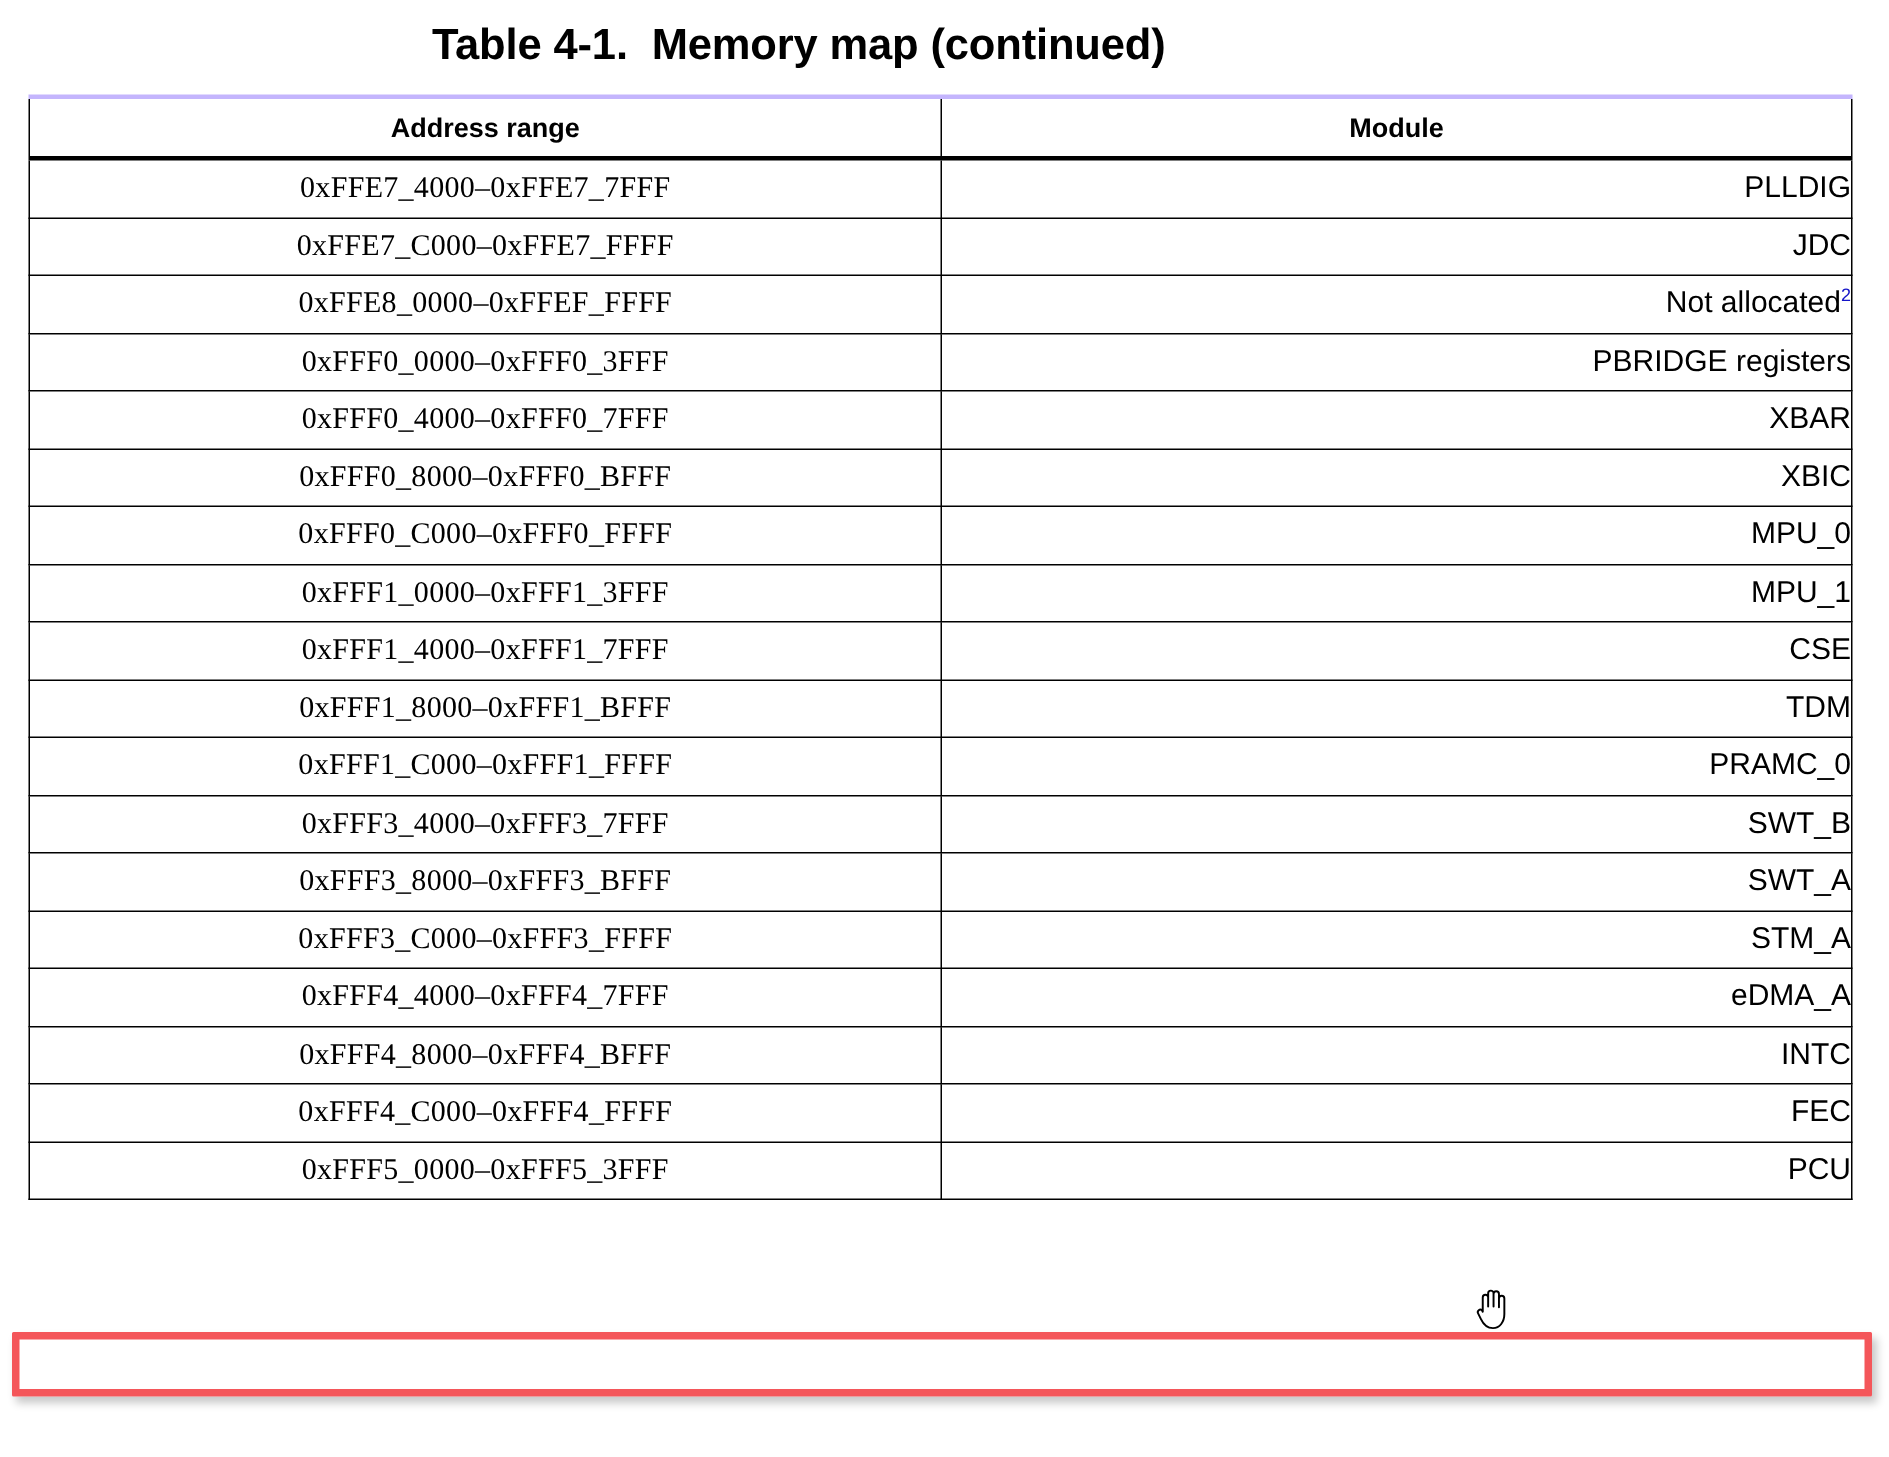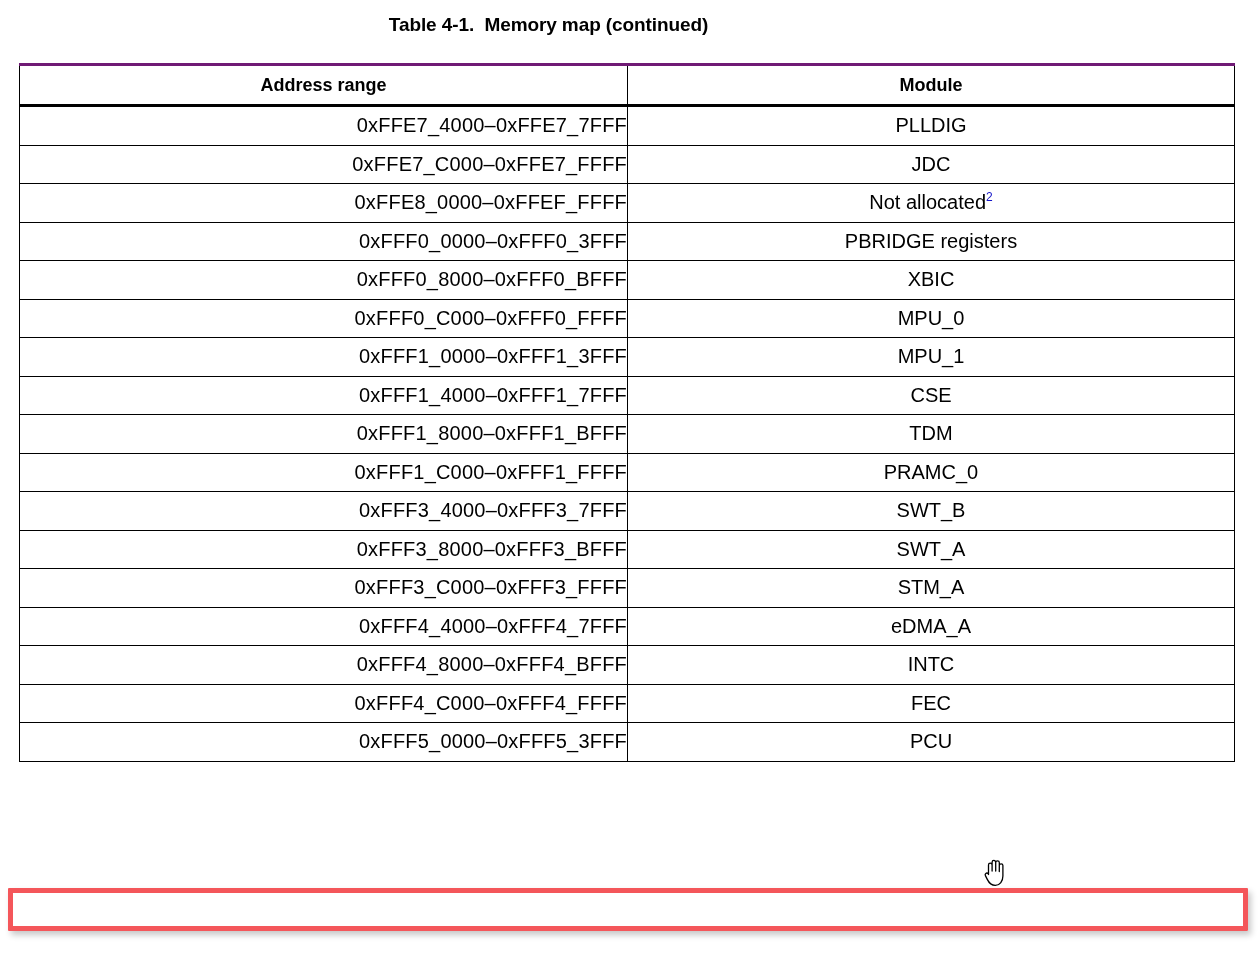--- a/index.html
+++ b/index.html
@@ -23,25 +23,24 @@
     height: 971px;
   }
 
   
   .table-title {
     position: absolute;
     left: 0;
     top: 14px;
     width: 1065px;
     text-align: center;
-    font-size: 19px;
+    font-size: 29px;
     font-weight: bold;
     letter-spacing: -0.1px;
     white-space: pre;
-    padding-left: 16px;
   }
 
   
   .memmap-table {
     position: absolute;
     left: 19px;
     top: 63px;
     width: 1215px;
     border-collapse: collapse;
     table-layout: fixed;
@@ -55,40 +54,40 @@
     border-left: 1.6px solid #000;
     border-right: 1.6px solid #000;
     border-bottom: 1.6px solid #000;
     padding: 0;
     height: 37.5px;
     vertical-align: middle;
   }
 
   
   .memmap-table thead th {
-    border-top: 3px solid #701a75;
+    border-top: 3px solid #c4b5fd;
     border-bottom: 3px solid #000;
     text-align: center;
     font-size: 18px;
     font-weight: bold;
     height: 38px;
   }
 
   
   .cell-addr {
-    text-align: right;
+    text-align: center;
     font-size: 20px;
-    font-family: Liberation Sans, sans-serif;
+    font-family: Liberation Serif, serif;
     letter-spacing: 0.2px;
     white-space: pre;
   }
 
   
   .cell-mod {
-    text-align: center;
+    text-align: right;
     padding-left: 9px;
     font-size: 20px;
     white-space: pre;
   }
 
   .fnote {
     color: #1414c8;
     font-size: 12px;
     vertical-align: super;
     line-height: 0;
@@ -147,20 +146,24 @@
         </tr>
         <tr>
           <td class="cell-addr">0xFFE8_0000–0xFFEF_FFFF</td>
           <td class="cell-mod"><span>Not allocated</span><span class="fnote">2</span></td>
         </tr>
         <tr>
           <td class="cell-addr">0xFFF0_0000–0xFFF0_3FFF</td>
           <td class="cell-mod"><span>PBRIDGE registers</span></td>
         </tr>
         <tr>
+          <td class="cell-addr">0xFFF0_4000–0xFFF0_7FFF</td>
+          <td class="cell-mod"><span>XBAR</span></td>
+        </tr>
+        <tr>
           <td class="cell-addr">0xFFF0_8000–0xFFF0_BFFF</td>
           <td class="cell-mod"><span>XBIC</span></td>
         </tr>
         <tr>
           <td class="cell-addr">0xFFF0_C000–0xFFF0_FFFF</td>
           <td class="cell-mod"><span>MPU_0</span></td>
         </tr>
         <tr>
           <td class="cell-addr">0xFFF1_0000–0xFFF1_3FFF</td>
           <td class="cell-mod"><span>MPU_1</span></td>

